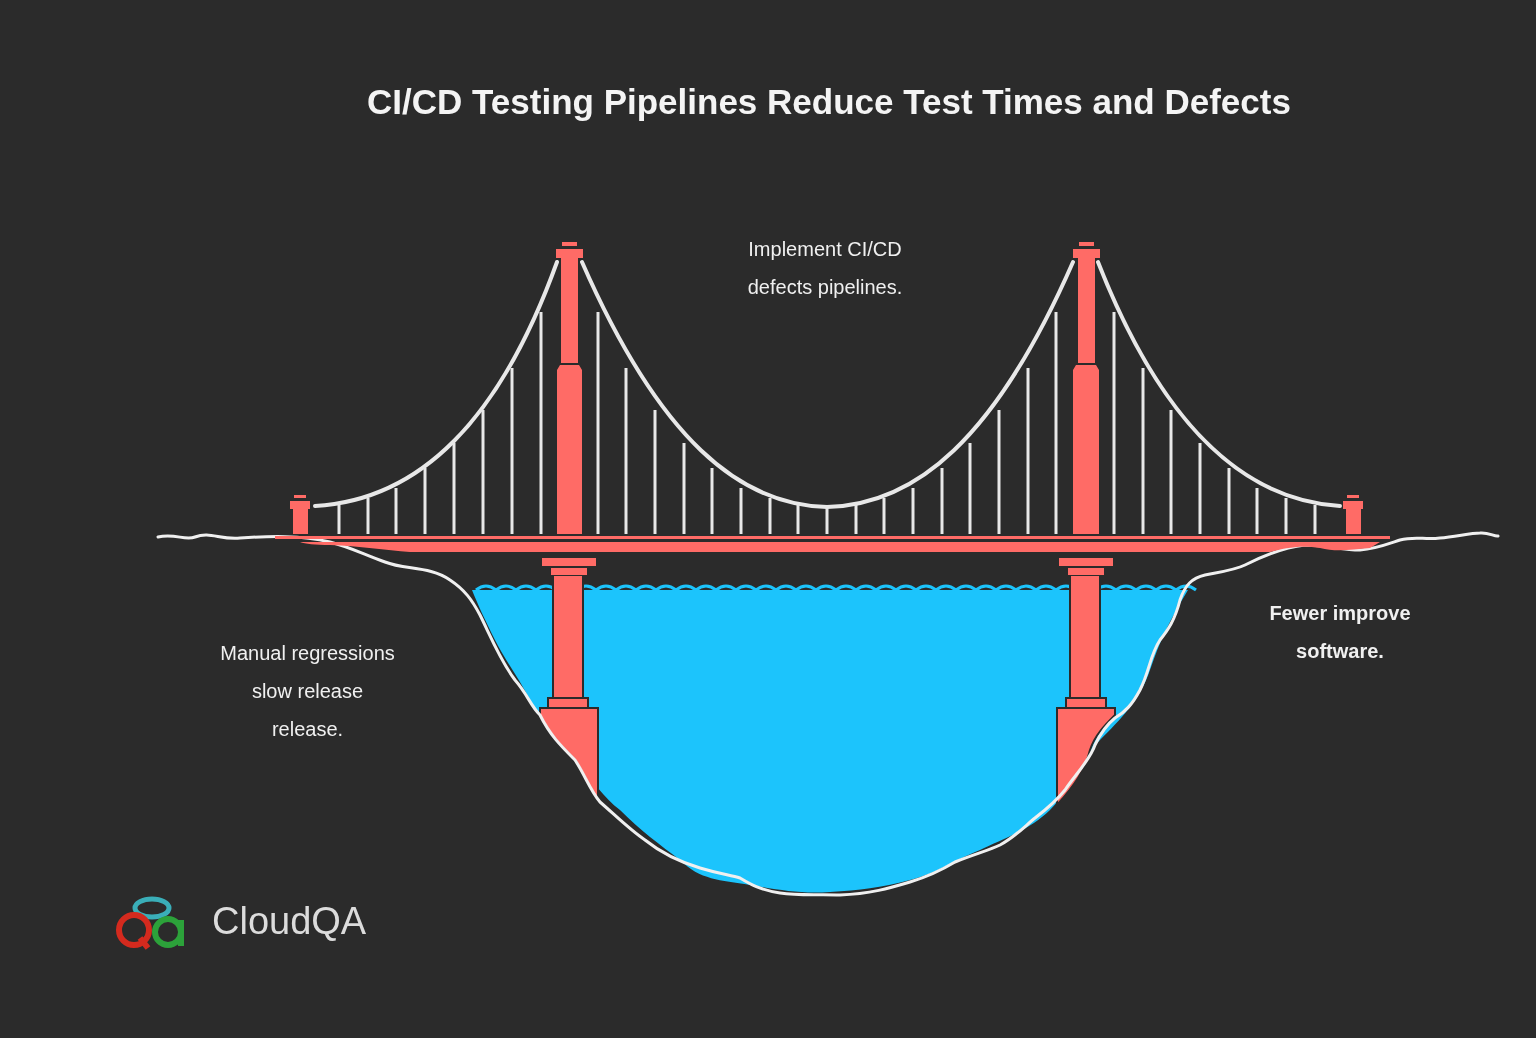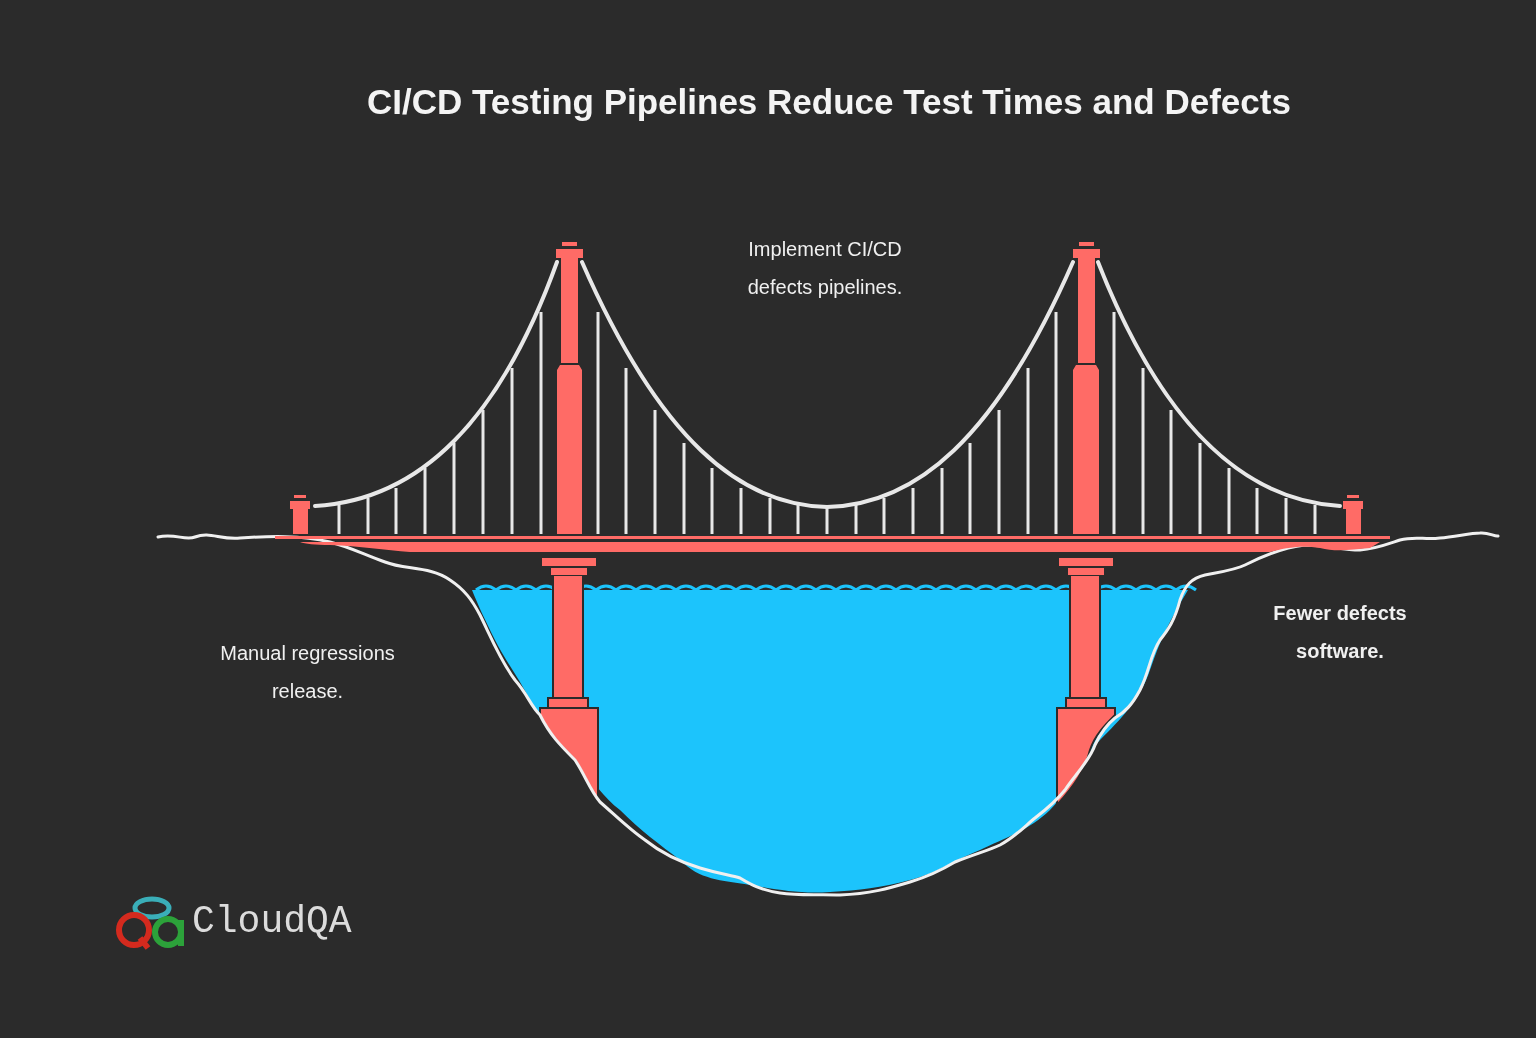--- a/index.html
+++ b/index.html
@@ -32,22 +32,22 @@
     .label-top { left: 660px; top: 230px; width: 330px; }
     .label-left { left: 140px; top: 613px; width: 335px; margin-top: 21px; }
     .label-right { left: 1190px; top: 594px; width: 300px; }
     .logo {
       position: absolute; left: 112px; top: 890px;
       display: flex; align-items: center;
     }
     .logo-text {
       font-size: 38px;
       color: #dcdcdc;
-      margin-left: 2px;
-      font-family: Liberation Mono, monospace;
+      margin-left: 22px;
+      font-family: Liberation Sans, sans-serif;
       letter-spacing: 0px;
     }
   </style>
 </head>
 <body>
 
 <div class="title">CI/CD Testing Pipelines Reduce Test Times and Defects</div>
 
 <svg class="scene" width="1536" height="1038" viewBox="0 0 1536 1038">
 
@@ -147,25 +147,26 @@
   </g>
 </svg>
 
 <div class="label label-top">
   <div>Implement CI/CD</div>
   <div>defects pipelines.</div>
 </div>
 
 <div class="label label-left">
   <div>Manual regressions</div>
+  <div>slow release</div>
   <div>release.</div>
 </div>
 
 <div class="label label-right bold">
-  <div>Fewer defects</div>
+  <div>Fewer improve</div>
   <div>software.</div>
 </div>
 
 <div class="logo">
   <svg width="78" height="62" viewBox="0 0 78 62">
     <ellipse cx="40" cy="18" rx="17" ry="9" fill="none" stroke="#3aaeb8" stroke-width="5"></ellipse>
     <circle cx="22" cy="40" r="15" fill="none" stroke="#d42a1e" stroke-width="6"></circle>
     <line x1="28" y1="48" x2="36" y2="58" stroke="#d42a1e" stroke-width="6"></line>
     <circle cx="56" cy="42" r="13" fill="none" stroke="#2ca23a" stroke-width="6"></circle>
     <line x1="69" y1="30" x2="69" y2="56" stroke="#2ca23a" stroke-width="6"></line>

